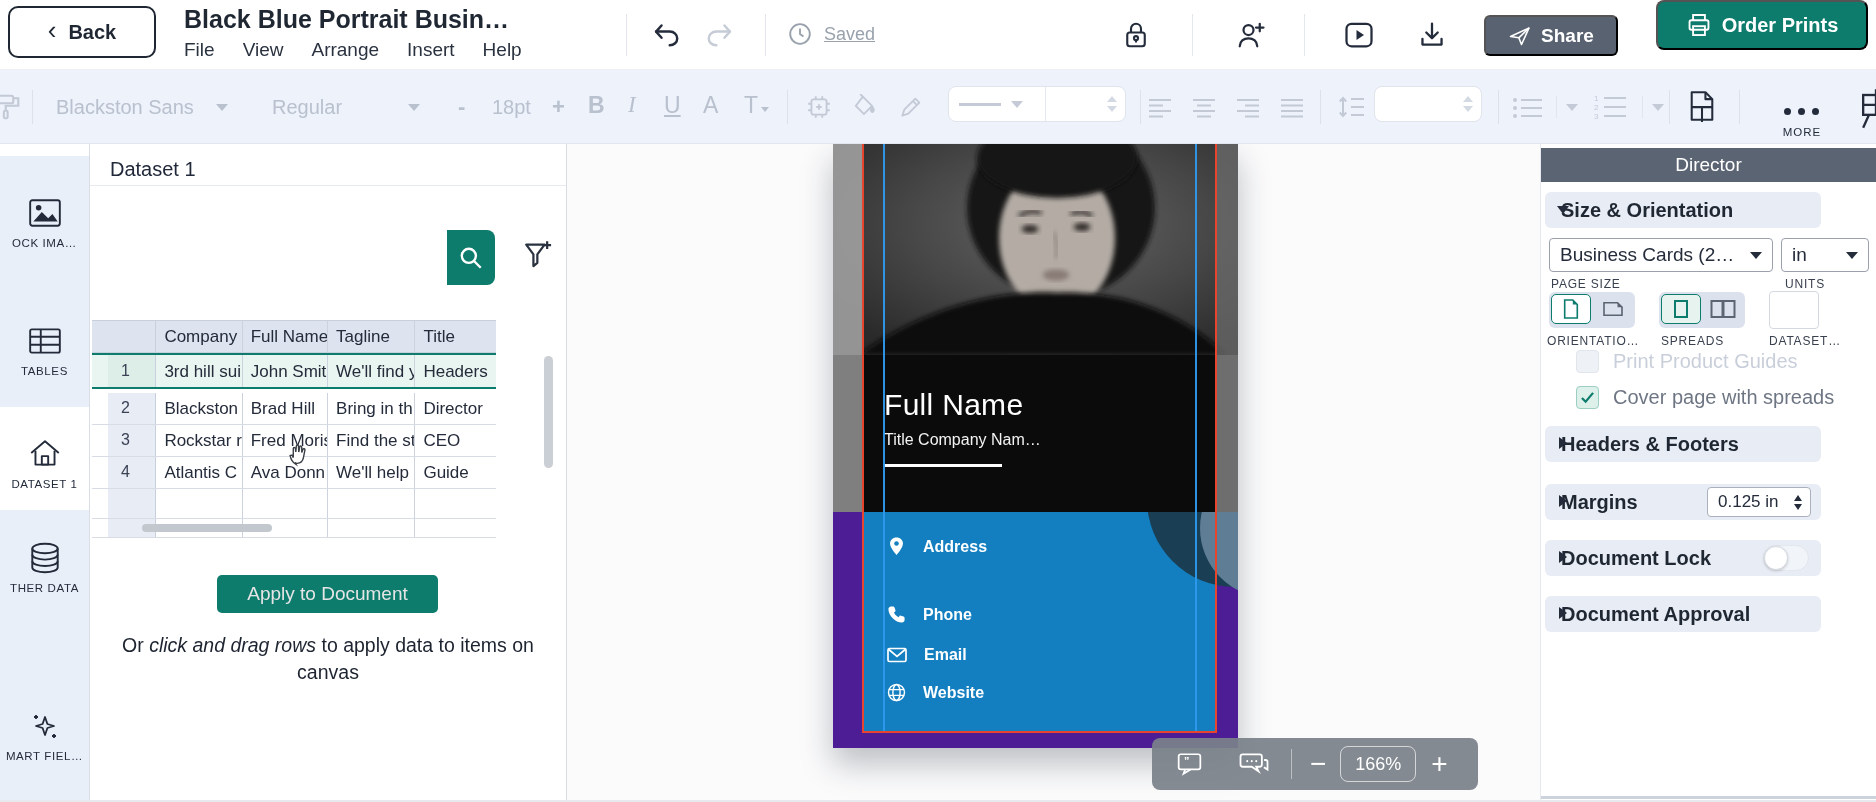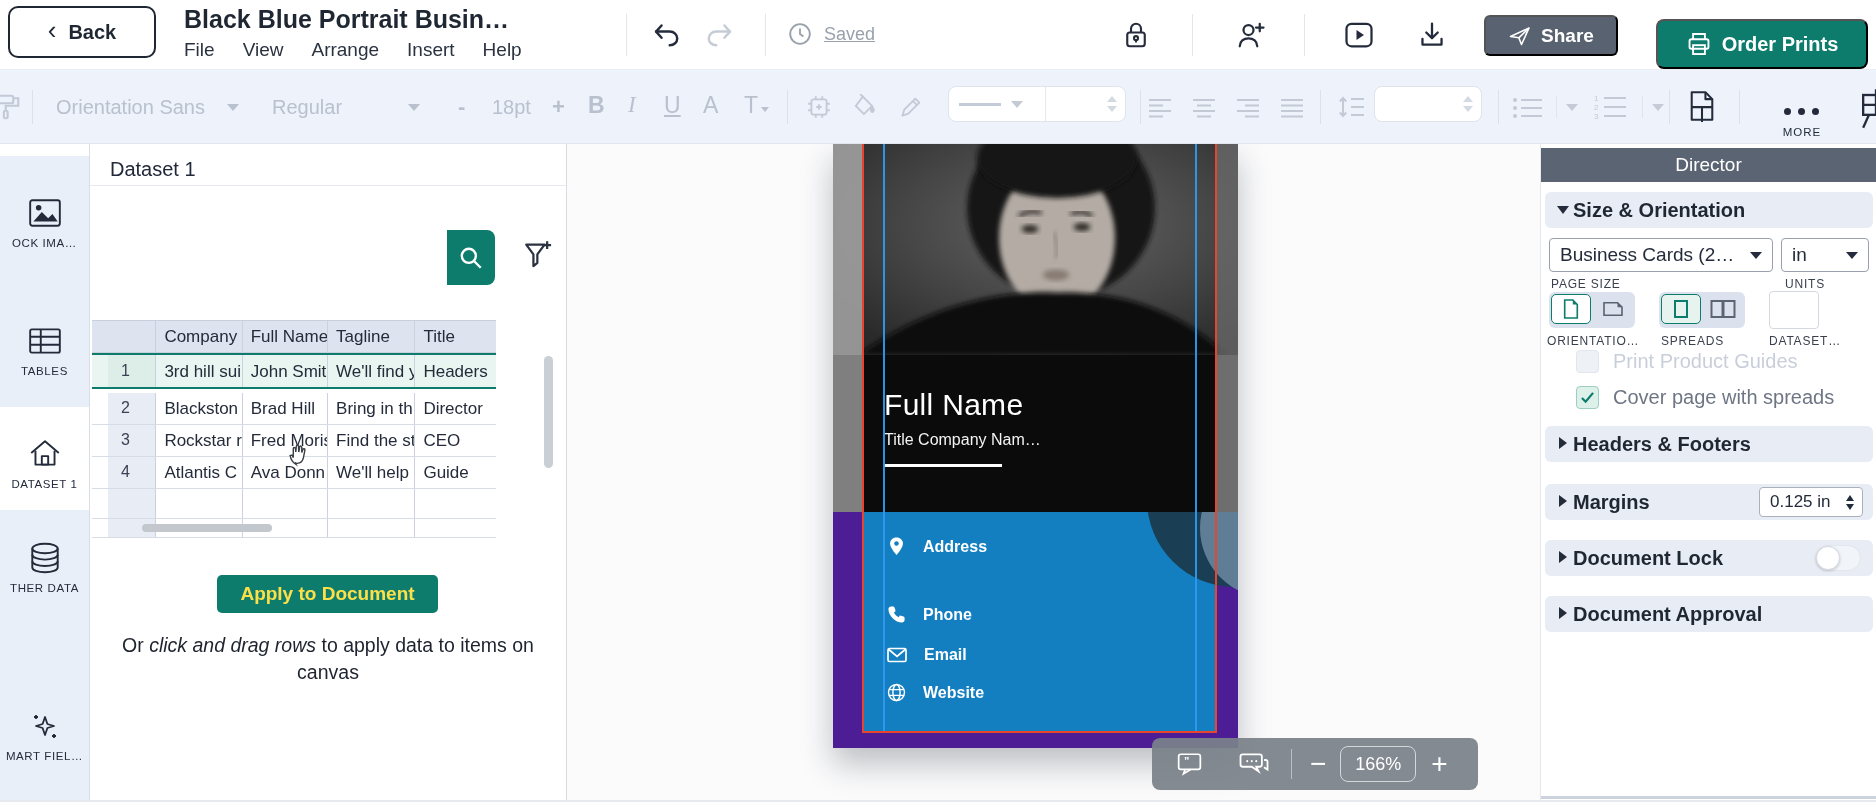--- a/index.html
+++ b/index.html
@@ -18,21 +18,21 @@
   .menubar { position:absolute; left:184px; top:39px; display:flex; gap:28px; font-size:19px; color:#2a3240; }
   .menubar span { cursor:pointer; }
   .vsep { position:absolute; top:14px; height:42px; width:1px; background:#e3e7ed; }
   .tb-ic { position:absolute; cursor:pointer; }
   .saved-wrap { position:absolute; left:788px; top:22px; display:flex; align-items:center; gap:12px;
     color:#99a1ac; font-size:18px; }
   .saved-lbl { text-decoration:underline; cursor:pointer; }
   .share-btn { position:absolute; left:1484px; top:15px; width:134px; height:41px; background:#596270;
     border-radius:6px; color:#fff; font-size:19px; font-weight:700; display:flex; align-items:center;
     justify-content:center; gap:9px; cursor:pointer; }
-  .order-btn { position:absolute; left:1656px; top:19px; width:212px; height:50px; background:#0d7c6d;
+  .order-btn { position:absolute; left:1656px; top:0; width:212px; height:50px; background:#0d7c6d;
     border-radius:8px; color:#fff; font-size:20px; font-weight:700; display:flex; align-items:center;
     justify-content:center; gap:10px; cursor:pointer; }
 
   
   .toolbar { position:absolute; left:0; top:70px; width:1876px; height:74px; background:#edf2fb;
     border-bottom:1px solid #e2e6ee; z-index:35; }
   .tsep { position:absolute; top:20px; height:34px; width:1px; background:#dde2ea; }
   .msep { position:absolute; top:26px; height:22px; width:1px; background:#e1e5ec; }
   .dis-txt { color:#b9c1ce; }
   .tool { position:absolute; display:flex; align-items:center; cursor:pointer; }
@@ -79,21 +79,21 @@
   .c1 { width:90px; } .c2 { width:89px; } .c3 { width:91px; } .c4 { width:84px; border-right:none; }
   .sel { background:#e9f5f1; border-top:2px solid #0d7c6d; border-bottom:2px solid #0d7c6d;
     height:36px; margin-bottom:4px; }
   .sel .tc { background:transparent; padding-top:7px; }
   .sel .c0 { background:#ddeee9; }
   .tempty { height:30px; } .tstub { height:19px; border-bottom:1px solid #d8dce4; }
   .hthumb { position:absolute; left:52px; top:380px; width:130px; height:8px; background:#c3c7ce; border-radius:4px; cursor:pointer; }
   .vthumb { position:absolute; left:454px; top:212px; width:9px; height:112px; background:#caced5; border-radius:5px; cursor:pointer; }
   .hand-cur { position:absolute; left:195px; top:296px; z-index:6; pointer-events:none; }
   .apply-btn { position:absolute; left:127px; top:431px; width:221px; height:38px; background:#0d7c6d;
-    color:#fde047; font-size:19px; font-weight:700; border:none; border-radius:5px; cursor:pointer;
+    color:#e5e5e5; font-size:19px; font-weight:400; border:none; border-radius:5px; cursor:pointer;
     font-family:"Liberation Sans",sans-serif; }
   .dp-hint { position:absolute; left:28px; top:488px; width:420px; text-align:center; font-size:19.5px;
     color:#1d2430; line-height:27px; }
 
   
   .canvas { position:absolute; left:567px; top:144px; width:973px; height:658px; background:#fbfbfc; }
   .card { position:absolute; left:833px; top:144px; width:405px; height:604px; z-index:5;
     box-shadow:0 16px 30px rgba(25,35,45,.28); }
   .photo { width:405px; height:211px; }
   .blackrow { display:flex; height:157px; }
@@ -121,22 +121,22 @@
   .zb-sep { width:1px; height:30px; background:rgba(255,255,255,.45); }
   .zb-btn { color:#fff; font-size:28px; font-weight:400; cursor:pointer; line-height:1; }
   .zb-val { width:76px; height:36px; border:1.5px solid rgba(255,255,255,.65); border-radius:8px;
     color:#fff; font-size:18px; display:flex; align-items:center; justify-content:center; cursor:pointer; }
 
   
   .rpanel { position:absolute; left:1540px; top:144px; width:336px; height:658px; background:#fff;
     border-left:1px solid #e5e8ee; }
   .rheader { position:absolute; left:0; top:4px; width:100%; height:34px; background:#5b6472; color:#fff;
     font-size:19px; display:flex; align-items:center; justify-content:center; }
-  .band { position:absolute; left:4px; width:328px; height:36px; background:#e8ecf4; border-radius:6px;
-    display:flex; align-items:center; padding-left:28px; font-size:20px; font-weight:700; color:#1f2733;
+  .band { position:absolute; left:4px; width:276px; height:36px; background:#e8ecf4; border-radius:6px;
+    display:flex; align-items:center; padding-left:16px; font-size:20px; font-weight:700; color:#1f2733;
     cursor:pointer; }
   .tri-d { position:absolute; left:12px; top:14px; width:0; height:0; border-left:6px solid transparent;
     border-right:6px solid transparent; border-top:8px solid #242c3c; }
   .tri-r { position:absolute; left:14px; top:11px; width:0; height:0; border-top:6px solid transparent;
     border-bottom:6px solid transparent; border-left:8px solid #242c3c; }
   .dd { position:absolute; height:34px; background:#fff; border:1.5px solid #9aa1ad; border-radius:4px;
     display:flex; align-items:center; padding:0 10px; font-size:19px; color:#242b3a; cursor:pointer; }
   .dd .caret { margin-left:auto; border-top-color:#242c3c; border-left-width:6px; border-right-width:6px; }
   .sm-lbl { position:absolute; font-size:12px; letter-spacing:.8px; color:#39404e; white-space:nowrap; }
   .seg { position:absolute; top:148px; width:86px; height:36px; background:#dce2ed; border-radius:6px;
@@ -251,21 +251,21 @@
   <span class="tb-ic" style="left:-8px;top:22px">
     <svg width="30" height="30" viewBox="0 0 24 24" fill="none" stroke="#c3cad6" stroke-width="1.7">
         <rect x="2" y="3" width="15" height="6" rx="1.5"></rect>
         <path d="M17 5h4v6H11v4"></path>
         <rect x="9.5" y="15" width="3" height="6" rx="1"></rect>
       </svg>
   </span>
   <div class="tsep" style="left:32px"></div>
 
   <div class="tool" style="left:56px;top:26px;gap:22px">
-    <span class="dis-txt" style="font-size:20px">Orientation Sans</span>
+    <span class="dis-txt" style="font-size:20px">Blackston Sans</span>
     <span class="caret"></span>
   </div>
   <div class="tool" style="left:272px;top:26px">
     <span class="dis-txt" style="font-size:20px">Regular</span>
     <span class="caret" style="margin-left:66px"></span>
   </div>
   <div class="tool dis-txt" style="left:458px;top:24px;font-size:22px;font-weight:700">-</div>
   <div class="tool dis-txt" style="left:492px;top:26px;font-size:20px">18pt</div>
   <div class="tool dis-txt" style="left:552px;top:24px;font-size:22px;font-weight:700">+</div>
 

